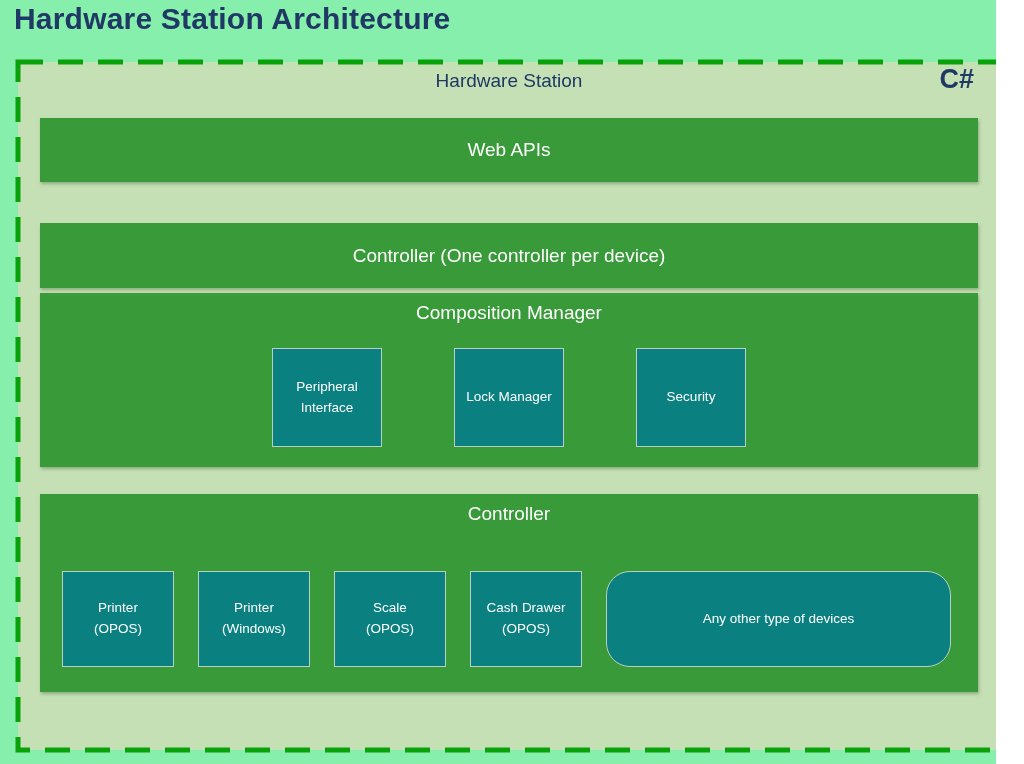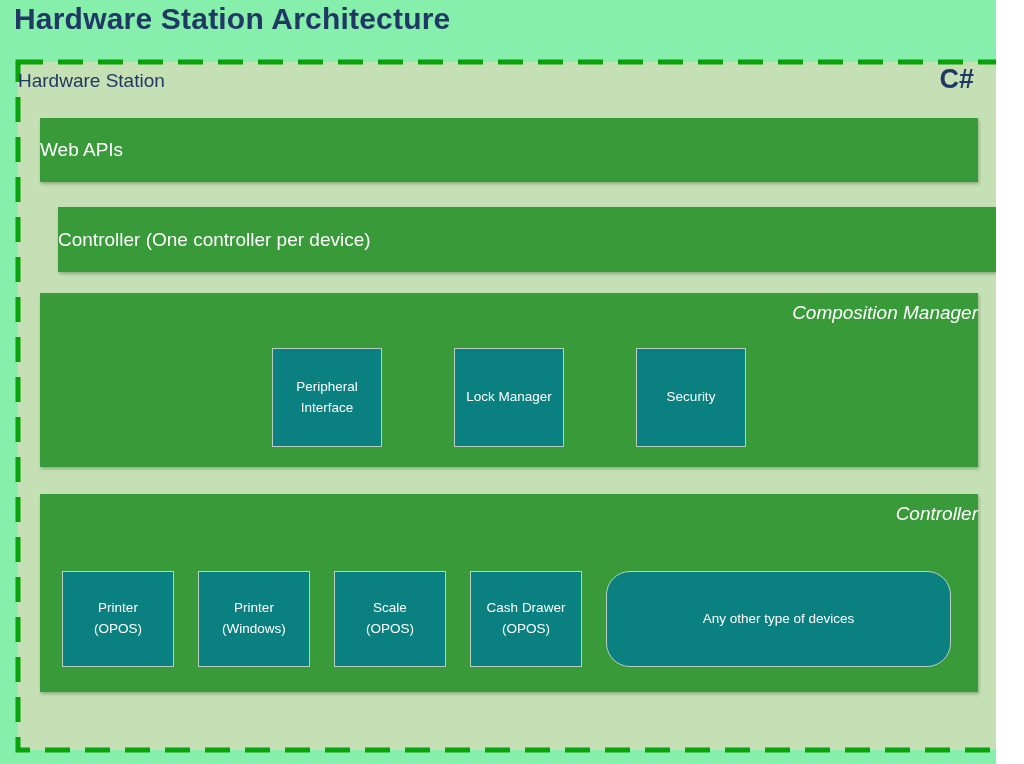--- a/index.html
+++ b/index.html
@@ -35,21 +35,21 @@
     top: -3px;
     width: 988px;
     height: 694px;
     pointer-events: none;
   }
   .station-label {
     position: absolute;
     top: 8px;
     left: 0;
     width: 100%;
-    text-align: left;
+    text-align: center;
     font-size: 19px;
     color: #1F3864;
   }
   .lang-badge {
     position: absolute;
     top: 2px;
     right: 26px;
     font-size: 27px;
     font-weight: 700;
     color: #1F3864;
@@ -58,35 +58,35 @@
     position: absolute;
     left: 22px;
     width: 938px;
     background: #389A38;
     box-shadow: 1px 2px 3px rgba(40, 80, 40, 0.35);
     color: #ffffff;
   }
   .bar {
     display: flex;
     align-items: center;
+    justify-content: center;
     font-size: 19px;
   }
   .layer-webapis   { top: 56px;  height: 64px; }
-  .layer-controller{ top: 145px; height: 65px; margin-left: 18px; }
+  .layer-controller{ top: 161px; height: 65px; }
   .layer-composition { top: 231px; height: 174px; }
   .layer-peripherals { top: 432px; height: 198px; }
   .section-label {
     position: absolute;
     top: 9px;
     left: 0;
     width: 100%;
-    text-align: right;
+    text-align: center;
     font-size: 19px;
     color: #ffffff;
-    font-style: italic;
   }
   .cm-row {
     position: absolute;
     top: 55px;
     left: 0;
     right: 0;
     display: flex;
     justify-content: center;
     gap: 72px;
   }

